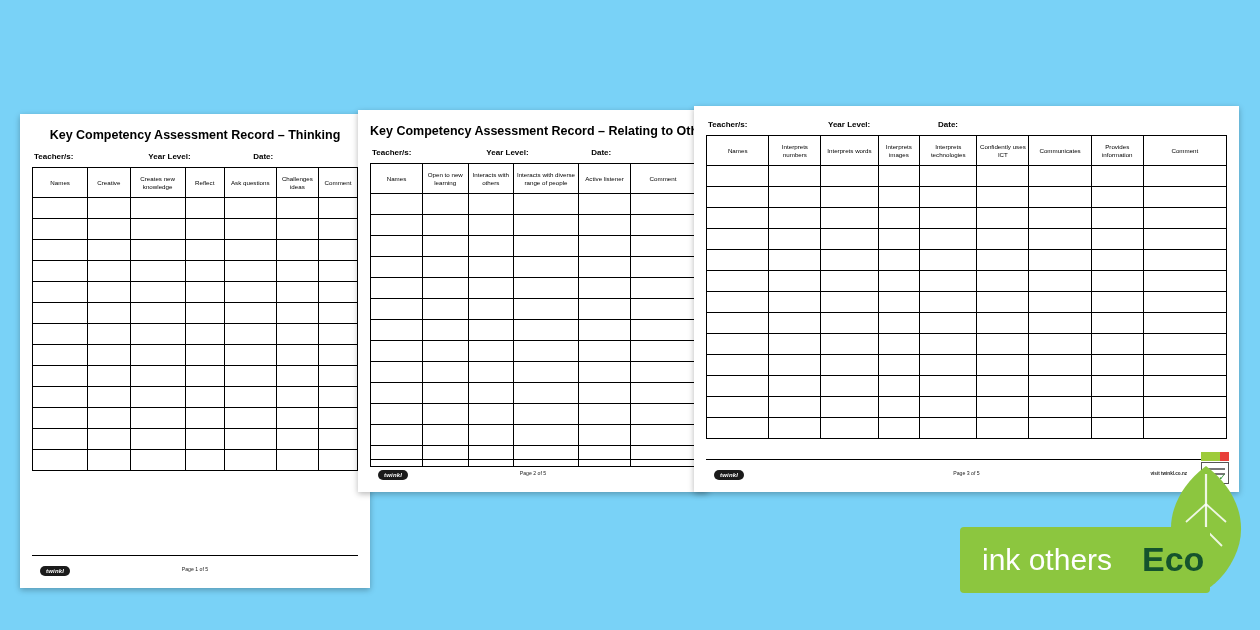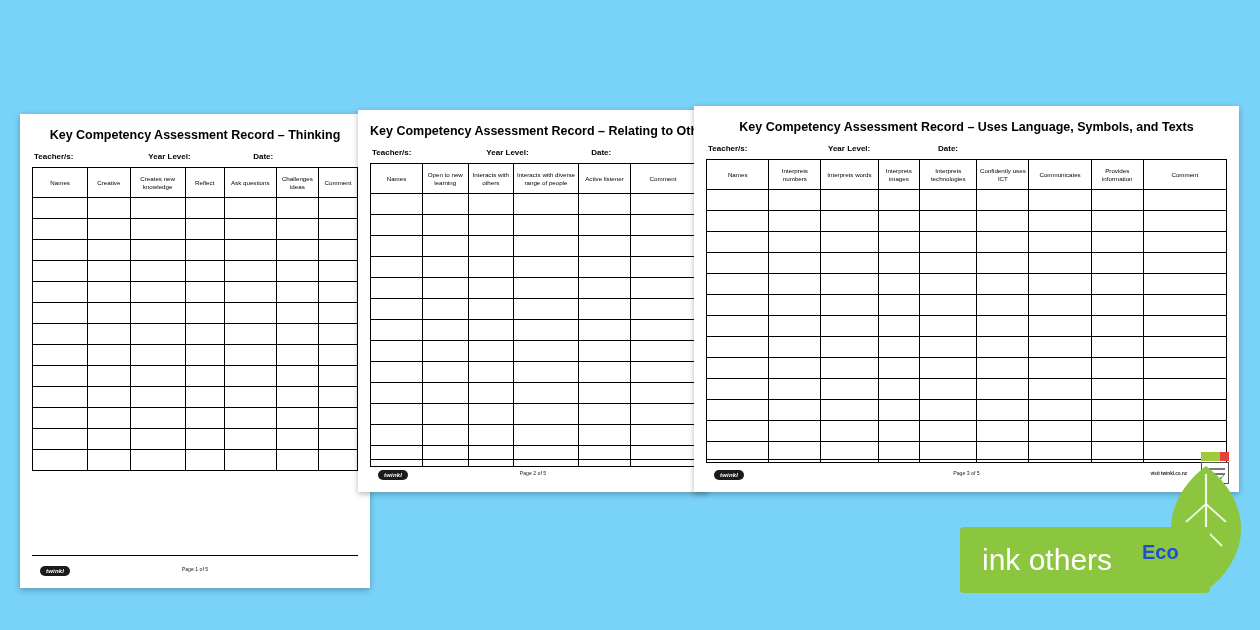--- a/index.html
+++ b/index.html
@@ -162,22 +162,22 @@
   }
   #eco-badge .eco-text {
     color: #ffffff;
     font-size: 30px;
     padding-left: 22px;
     line-height: 1;
   }
   #eco-badge .eco-word {
     position: absolute;
     left: 182px; top: 15px;
-    color: #1d4ed8;
-    font-size: 20px;
+    color: #14532d;
+    font-size: 34px;
     font-weight: bold;
     line-height: 1;
   }
   #eco-leaf {
     position: absolute;
     left: 200px; top: -63px;
     width: 92px; height: 128px;
   }
 </style>
 </head>
@@ -475,21 +475,20 @@
           </tbody>
       </table>
     </div>
     <div class="footer-rule"></div>
     <div class="twinkl-logo">twinkl</div>
     <div class="page-num">Page 2 of 5</div>
   </div>
 
   <div class="sheet" style="left:694px; top:106px; width:545px; height:386px;">
     <div class="sheet-inner">
-      <div class="doc-title">Key Competency Assessment Record – Uses Language, Symbols, and Texts</div>
       <div class="meta-row">
         <span class="m1">Teacher/s:</span>
         <span class="m2">Year Level:</span>
         <span class="m3">Date:</span>
       </div>
       <table class="grid">
         <colgroup id="cg3">
             <col style="width: 12%;">
             <col style="width: 10%;">
             <col style="width: 11%;">

